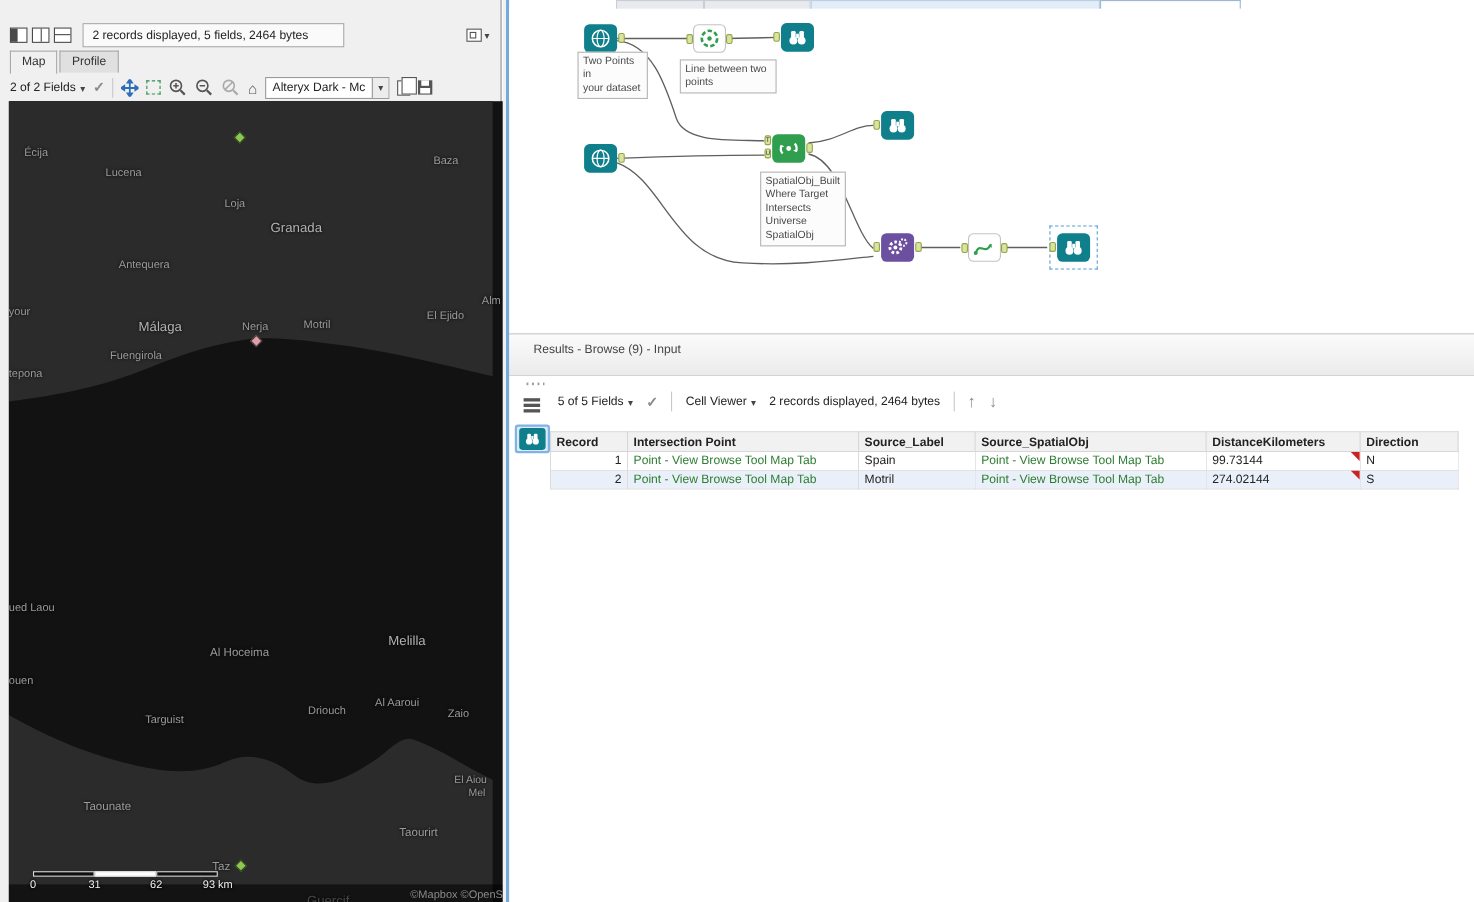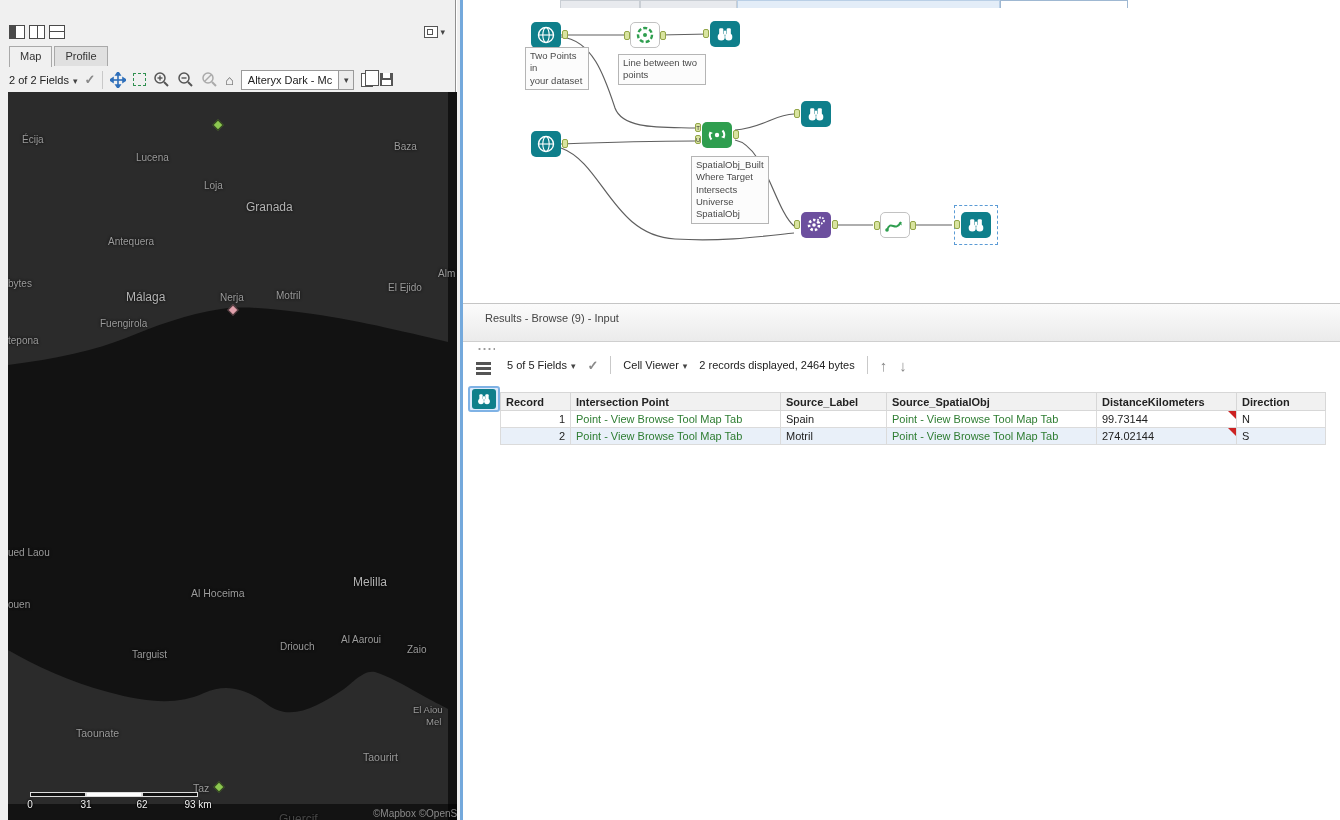--- a/index.html
+++ b/index.html
@@ -106,20 +106,21 @@
 <body>
 
 <div class="screen">
 
   <div class="left-window">
 
     <div class="lw-toolbar">
       <span class="win-ic a"></span>
       <span class="win-ic b"></span>
       <span class="win-ic c"></span>
+      <div class="status-box">2 records displayed, 5 fields, 2464 bytes</div>
       <div class="lw-right-ic">
         <span class="sq"></span>
         <span class="caret">▾</span>
       </div>
     </div>
 
     <div class="lw-tabs">
       <div class="tab active">Map</div>
       <div class="tab">Profile</div>
     </div>
@@ -170,35 +171,35 @@
     </div>
 
     <div class="map">
       <svg class="abs" style="left:0;top:0" width="440" height="728" viewBox="0 0 440 728">
         <rect x="0" y="0" width="440" height="728" fill="#121212"></rect>
         <path d="M0,0 H440 V250 C410,243 350,228 305,222 C272,218 240,213 213,217 C178,222 148,234 118,246 C88,258 48,267 0,273 Z" fill="#2b2b2b"></path>
         <path d="M0,558 C28,574 62,590 100,600 C140,611 170,613 196,601 C220,590 240,598 260,613 C283,630 310,614 333,599 C343,593 355,577 367,580 C380,584 398,594 412,602 C424,609 433,613 440,617 V728 H0 Z" fill="#2b2b2b"></path>
       </svg>
       <div class="abs" style="left:0;top:0;width:440px;height:728px">
           <span class="map-label" style="left: 14px; top: 42px; font-size: 10px;">Écija</span>
-          <span class="map-label" style="left: 88px; top: 60px; font-size: 10px; margin-left: 40px;">Lucena</span>
+          <span class="map-label" style="left: 88px; top: 60px; font-size: 10px;">Lucena</span>
           <span class="map-label" style="left: 386px; top: 49px; font-size: 10px;">Baza</span>
           <span class="map-label" style="left: 196px; top: 88px; font-size: 10px;">Loja</span>
           <span class="map-label big" style="left: 238px; top: 108px; font-size: 12px;">Granada</span>
           <span class="map-label" style="left: 100px; top: 144px; font-size: 10px;">Antequera</span>
           <span class="map-label big" style="left: 118px; top: 198px; font-size: 12px;">Málaga</span>
           <span class="map-label" style="left: 212px; top: 200px; font-size: 10px;">Nerja</span>
           <span class="map-label" style="left: 268px; top: 198px; font-size: 10px;">Motril</span>
           <span class="map-label" style="left: 380px; top: 190px; font-size: 10px;">El Ejido</span>
           <span class="map-label" style="left: 430px; top: 176px; font-size: 10px;">Alm</span>
-          <span class="map-label" style="left: 0px; top: 186px; font-size: 10px;">bytes</span>
+          <span class="map-label" style="left: 0px; top: 186px; font-size: 10px;">your</span>
           <span class="map-label" style="left: 92px; top: 226px; font-size: 10px;">Fuengirola</span>
           <span class="map-label" style="left: 0px; top: 243px; font-size: 10px;">tepona</span>
           <span class="map-label" style="left: 0px; top: 455px; font-size: 10px;">ued Laou</span>
-          <span class="map-label" style="left: 0px; top: 507px; font-size: 10px; text-align: right;">ouen</span>
+          <span class="map-label" style="left: 0px; top: 522px; font-size: 10px; text-align: right;">ouen</span>
           <span class="map-label" style="left: 183px; top: 495px; font-size: 10.5px;">Al Hoceima</span>
           <span class="map-label big" style="left: 345px; top: 483px; font-size: 12px;">Melilla</span>
           <span class="map-label" style="left: 124px; top: 557px; font-size: 10px;">Targuist</span>
           <span class="map-label" style="left: 272px; top: 549px; font-size: 10px;">Driouch</span>
           <span class="map-label" style="left: 333px; top: 542px; font-size: 10px;">Al Aaroui</span>
           <span class="map-label" style="left: 399px; top: 552px; font-size: 10px;">Zaio</span>
           <span class="map-label" style="left: 405px; top: 612px; font-size: 9.5px;">El Aiou</span>
           <span class="map-label" style="left: 418px; top: 624px; font-size: 9.5px;">Mel</span>
           <span class="map-label" style="left: 68px; top: 635px; font-size: 10.5px;">Taounate</span>
           <span class="map-label" style="left: 355px; top: 659px; font-size: 10.5px;">Taourirt</span>

